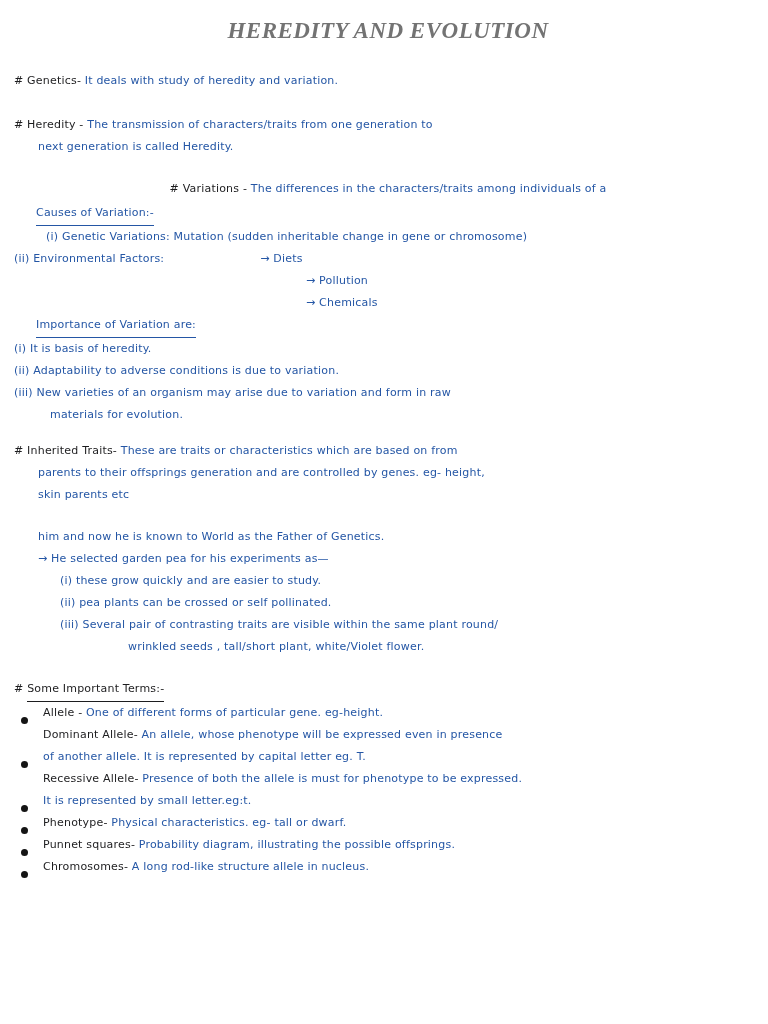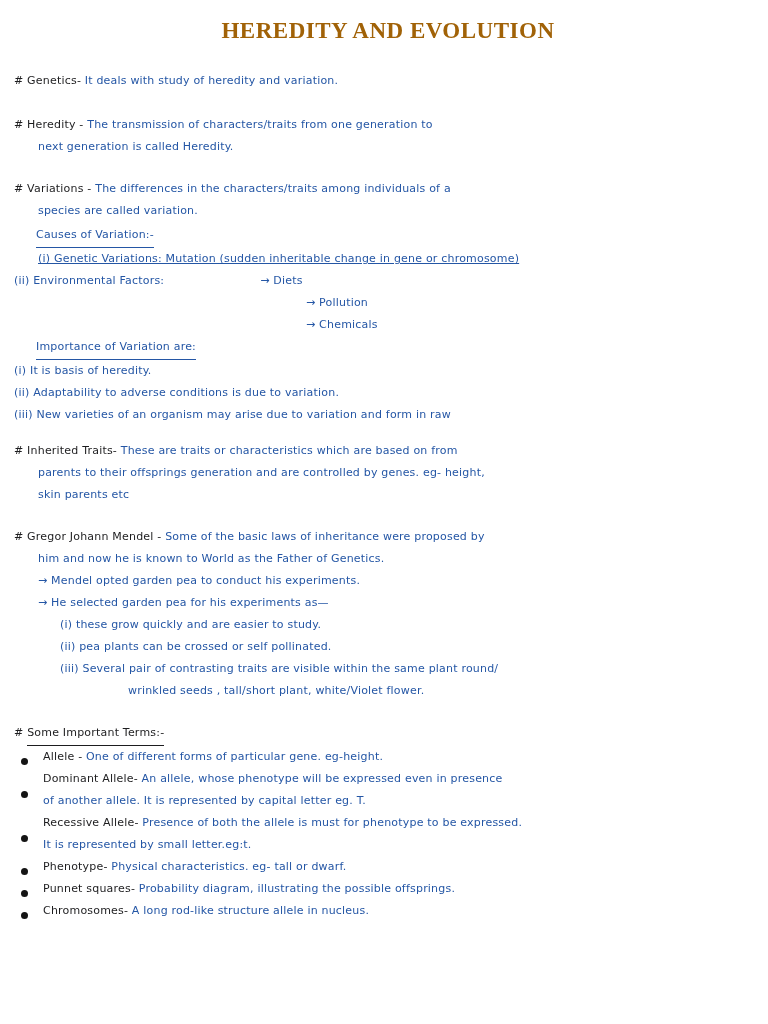--- a/index.html
+++ b/index.html
@@ -4,47 +4,47 @@
 <style>
   * { box-sizing: border-box; }
   html, body { margin: 0; padding: 0; }
   body {
     width: 768px; height: 1024px; background: #ffffff; overflow: hidden;
     font-family: "DejaVu Sans", sans-serif;
   }
   .page { width: 768px; height: 1024px; padding: 0 6px 0 14px; background: #fff; }
   .title {
     font-family: "Liberation Serif", serif; font-weight: bold;
-    font-size: 23px; letter-spacing: 0.5px; color: #a16207;
-    text-align: center; margin: 18px 0 26px 0;
+    font-size: 23px; letter-spacing: 0.5px; color: #737373;
+    text-align: center; margin: 18px 0 26px 0; font-style: italic;
   }
   .line { font-size: 11px; line-height: 22px; letter-spacing: 0.2px; }
   .term { color: #1d1d1f; }
   .blue { color: #2456a5; }
   .u { border-bottom: 1.6px solid currentColor; padding-bottom: 1px; display: inline-block; }
 
   .entry { margin: 0 0 20px 0; }
-  .entry.tight { margin-bottom: 2px; }
+  .entry.tight { margin-bottom: 2px; text-align: center; }
   .mb22 { margin-bottom: 22px; }
   .cont { padding-left: 24px; }
 
   .subhead { margin-left: 22px; }
-  .causes-item { margin-left: 24px; text-decoration: underline; }
+  .causes-item { margin-left: 32px; }
   .env-first { margin-left: 96px; }
   .env-item { margin-left: 292px; }
   .importance { margin-bottom: 14px; }
   .importance .wrap2 { padding-left: 36px; }
 
   .arrow-item { margin-left: 24px; }
   .mendel-sub { margin-left: 46px; }
   .mendel-sub.wrap2 { padding-left: 68px; margin-left: 46px; }
   .mendel-block { margin-bottom: 20px; }
 
   .terms-head { margin-bottom: 0; }
-  .bullet { display: flex; align-items: center; }
+  .bullet { display: flex; align-items: flex-end; }
   .dot {
     width: 7px; height: 7px; border-radius: 50%; background: #141414;
     margin: 8px 15px 0 7px; flex: none;
   }
   .bcontent { flex: 1; }
 </style>
 </head>
 <body>
 
 <div class="page">
@@ -64,58 +64,53 @@
       <span class="blue">The transmission of characters/traits from one generation to</span>
     </div>
     <div class="line cont blue">next generation is called Heredity.</div>
   </div>
 
   <div class="entry tight">
     <div class="line">
       <span class="term"># Variations -</span>
       <span class="blue">The differences in the characters/traits among individuals of a</span>
     </div>
-    <div class="line cont blue">species are called variation.</div>
   </div>
 
   <div class="subhead line blue">
     <span class="u">Causes of Variation:-</span>
   </div>
   <div class="line blue causes-item">(i) Genetic Variations:  Mutation (sudden inheritable change in gene or chromosome)</div>
   <div class="line blue">
     <span>(ii) Environmental Factors:</span><span class="env-first">→ Diets</span>
   </div>
   <div class="line blue env-item">→ Pollution</div>
   <div class="line blue env-item">→ Chemicals</div>
 
   <div class="importance">
     <div class="subhead line blue">
       <span class="u">Importance of Variation are:</span>
     </div>
     <div class="line blue">(i) It is basis of heredity.</div>
     <div class="line blue">(ii) Adaptability to adverse conditions is due to variation.</div>
     <div class="line blue">(iii) New varieties of an organism may arise due to variation and form in raw</div>
+    <div class="line blue wrap2">materials for evolution.</div>
   </div>
 
   <div class="entry">
     <div class="line">
       <span class="term"># Inherited Traits-</span>
       <span class="blue">These are traits or characteristics which are based on from</span>
     </div>
     <div class="line cont blue">parents to their offsprings generation and are controlled by genes. eg- height,</div>
     <div class="line cont blue">skin parents etc</div>
   </div>
 
   <div class="mendel-block">
-    <div class="line">
-      <span class="term"># Gregor Johann Mendel -</span>
-      <span class="blue">Some of the basic laws of inheritance were proposed by</span>
-    </div>
     <div class="line cont blue">him and now he is known to World as the Father of Genetics.</div>
-    <div class="line blue arrow-item">→ Mendel opted garden pea to conduct his experiments.</div>
     <div class="line blue arrow-item">→ He selected garden pea for his experiments as—</div>
     <div class="line blue mendel-sub">(i) these grow quickly and are easier to study.</div>
     <div class="line blue mendel-sub">(ii) pea plants can be crossed or self pollinated.</div>
     <div class="line blue mendel-sub">(iii) Several pair of contrasting traits are visible within the same plant round/</div>
     <div class="line blue mendel-sub wrap2">wrinkled seeds , tall/short plant, white/Violet flower.</div>
   </div>
 
   <div class="line terms-head">
     <span class="term">#</span>
     <span class="term u">Some Important Terms:-</span>

